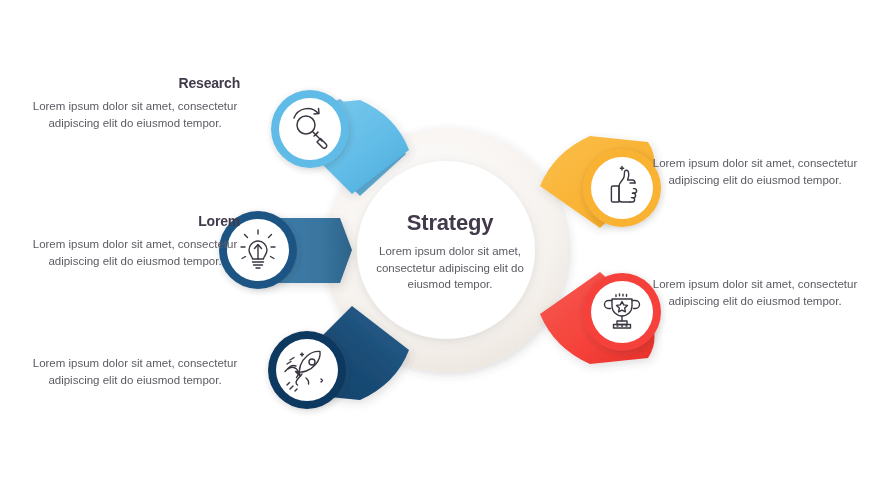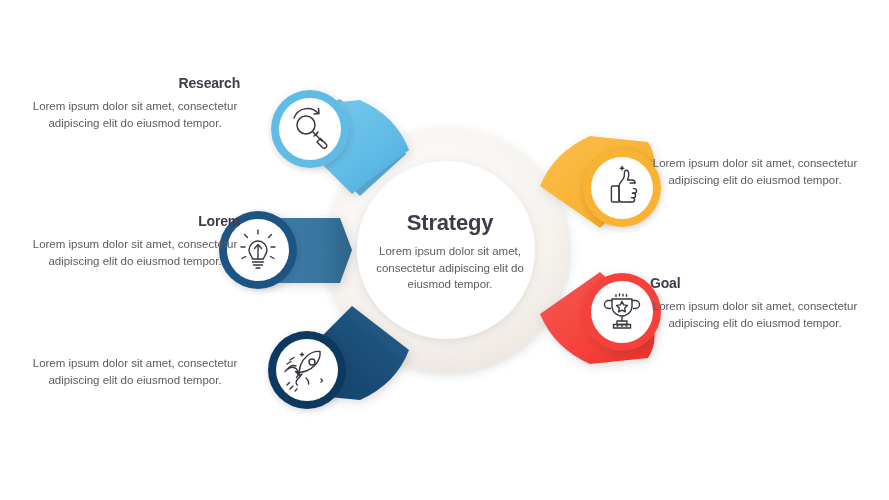--- a/index.html
+++ b/index.html
@@ -273,17 +273,16 @@
 
   <div class="label-block align-right" id="lbl-aspiration">
     <div class="label-desc">Lorem ipsum dolor sit amet, consectetur adipiscing elit do eiusmod tempor.</div>
   </div>
 
   <div class="label-block align-left" id="lbl-success">
     <div class="label-desc">Lorem ipsum dolor sit amet, consectetur adipiscing elit do eiusmod tempor.</div>
   </div>
 
   <div class="label-block align-left" id="lbl-goal">
-    <div class="label-title">Goal</div>
     <div class="label-desc">Lorem ipsum dolor sit amet, consectetur adipiscing elit do eiusmod tempor.</div>
   </div>
 
 </div>
 
 </body></html>

